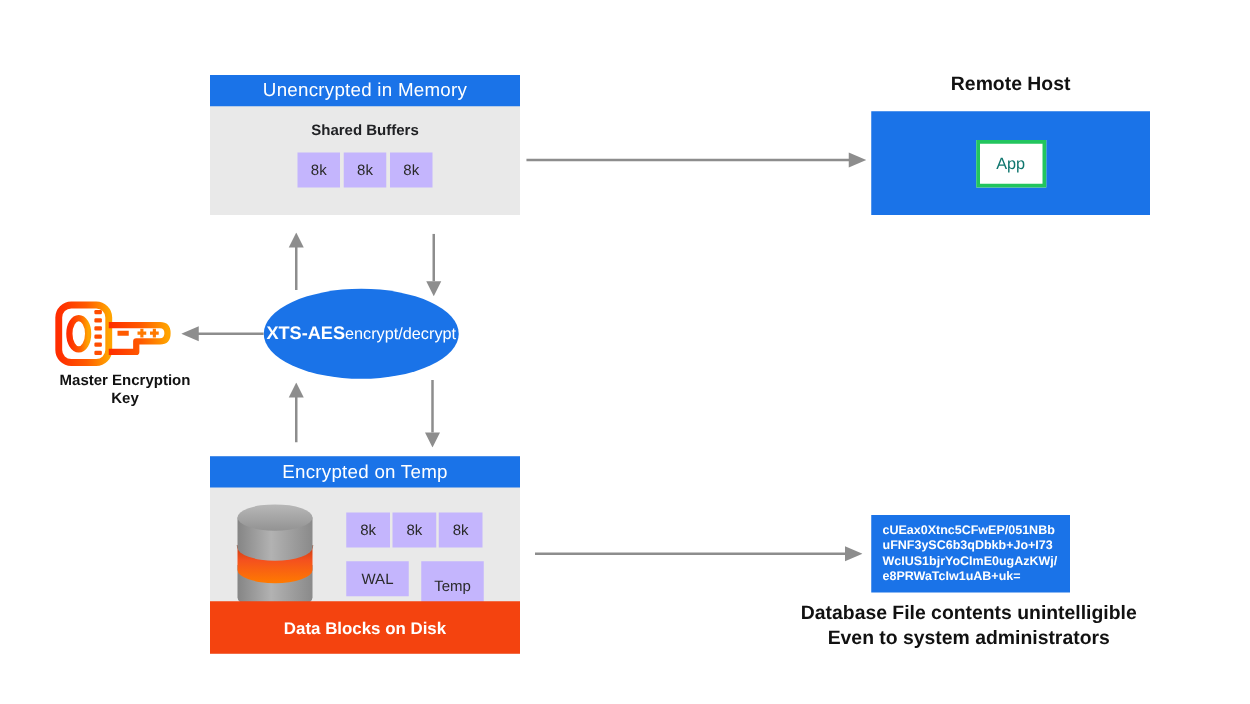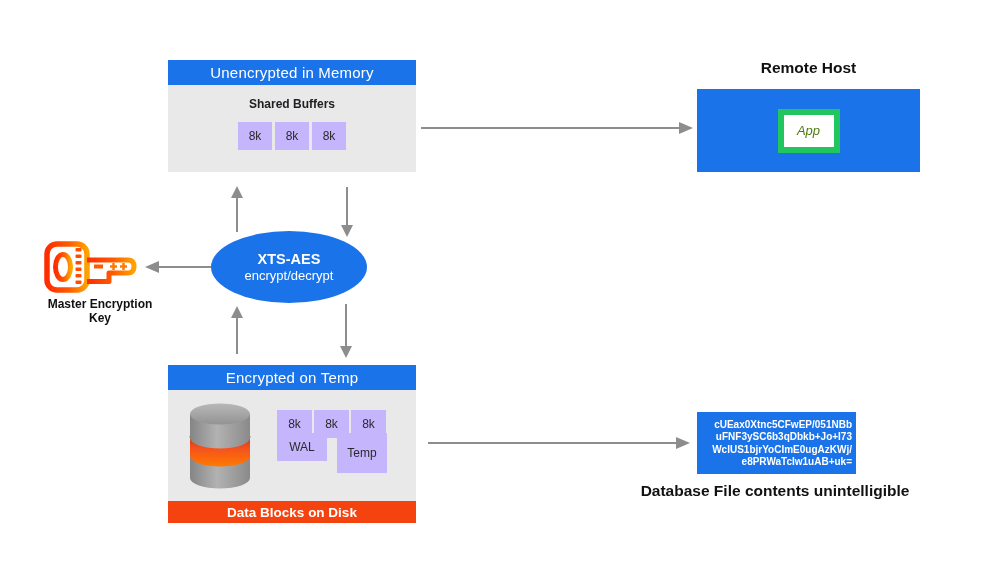--- a/index.html
+++ b/index.html
@@ -10,66 +10,66 @@
   .abs{position:absolute;}
 
   
   .panel{position:absolute;background:#e9e9e9;}
   .panel-header{
     height:25px;background:var(--blue,#1a73e8);color:#fff;
     display:flex;align-items:center;justify-content:center;
     font-weight:normal;font-size:15px;letter-spacing:.2px;
   }
   .panel-footer{
-    position:absolute;left:0;right:0;bottom:0;height:22px;
+    position:absolute;left:0;right:0;bottom:0;height:42px;
     background:var(--orange,#f4430f);color:#fff;
     display:flex;align-items:center;justify-content:center;
     font-weight:bold;font-size:13.5px;
   }
   .subtitle{
     text-align:center;font-weight:bold;font-size:12px;color:#202124;
     margin-top:12px;
   }
   .blocks-row{display:flex;gap:3px;justify-content:center;}
   .cell{
     background:#c4b5fd;display:flex;align-items:center;justify-content:center;
     font-size:12px;color:#2a2a2a;
   }
 
   
   .host-label{position:absolute;text-align:center;font-weight:bold;font-size:15.5px;color:#111;}
   .host-box{position:absolute;background:var(--blue,#1a73e8);display:flex;align-items:center;justify-content:center;}
   .app-box{
-    width:50px;height:32px;background:#fff;border:6px solid #22c55e;
-    display:flex;align-items:center;justify-content:center;font-size:13px;color:#4d7c0f;font-style:italic;
+    width:50px;height:32px;background:#fff;border:3px solid #22c55e;
+    display:flex;align-items:center;justify-content:center;font-size:13px;color:#0f766e;
   }
 
   
   .cipher-ellipse{
     position:absolute;left:211px;top:231px;width:156px;height:72px;border-radius:50%;
-    background:var(--blue,#1a73e8);color:#fff;display:flex;flex-direction:column;
+    background:var(--blue,#1a73e8);color:#fff;display:flex;flex-direction:row;
     align-items:center;justify-content:center;line-height:1.25;
   }
   .cipher-line1{font-weight:bold;font-size:14.5px;}
   .cipher-line2{font-size:13px;}
 
   
   .arrow svg{display:block;}
   .arrow line{stroke:var(--arrow_gray,#8d8d8d);stroke-width:2;}
   .arrow polygon{fill:var(--arrow_gray,#8d8d8d);}
 
   
   .key-label{position:absolute;left:38px;top:297px;width:124px;text-align:center;
     font-weight:bold;font-size:12px;color:#111;}
 
   
   .ciphertext{
     position:absolute;left:697px;top:412px;width:159px;height:62px;
     background:var(--blue,#1a73e8);color:#fff;font-weight:bold;font-size:10px;
-    line-height:12.4px;padding:7px 4px 0 9px;box-sizing:border-box;white-space:nowrap;text-align:right;
+    line-height:12.4px;padding:7px 4px 0 9px;box-sizing:border-box;white-space:nowrap;
   }
 
   
   .caption{
     position:absolute;left:610px;top:481px;width:330px;text-align:center;
     font-weight:bold;font-size:15.5px;line-height:19.5px;color:#111;
   }
 </style>
 </head>
 <body>
@@ -149,37 +149,38 @@
         <path d="M2,12 V36 a30,10.5 0 0 0 60,0 V12 Z" fill="url(#cylgray)"></path>
         <ellipse cx="32" cy="12" rx="30" ry="10.5" fill="url(#cyltop)"></ellipse>
       </svg>
     </div>
 
     <div class="abs blocks-row" style="left:109px;top:45px;gap:2px;">
       <div class="cell" style="width:35px;height:28px;">8k</div>
       <div class="cell" style="width:35px;height:28px;">8k</div>
       <div class="cell" style="width:35px;height:28px;">8k</div>
     </div>
-    <div class="abs blocks-row" style="left:109px;top:68px;gap:10px;">
+    <div class="abs blocks-row" style="left:109px;top:84px;gap:10px;">
       <div class="cell" style="width:50px;height:28px;">WAL</div>
       <div class="cell" style="width:50px;height:40px;">Temp</div>
     </div>
 
     <div class="panel-footer">Data Blocks on Disk</div>
   </div>
 
   <div class="ciphertext">
     <div>cUEax0Xtnc5CFwEP/051NBb</div>
     <div>uFNF3ySC6b3qDbkb+Jo+I73</div>
     <div>WcIUS1bjrYoCImE0ugAzKWj/</div>
     <div>e8PRWaTcIw1uAB+uk=</div>
   </div>
 
   <div class="caption">
     <div>Database File contents unintelligible</div>
+    <div>Even to system administrators</div>
   </div>
 
   <div class="arrow abs" style="left:421px;top:119px;">
     <svg width="272" height="18">
       <line x1="0" y1="9" x2="259" y2="9"></line>
       <polygon points="258,3 272,9 258,15"></polygon>
     </svg>
   </div>
 
   <div class="arrow abs" style="left:228px;top:186px;">

